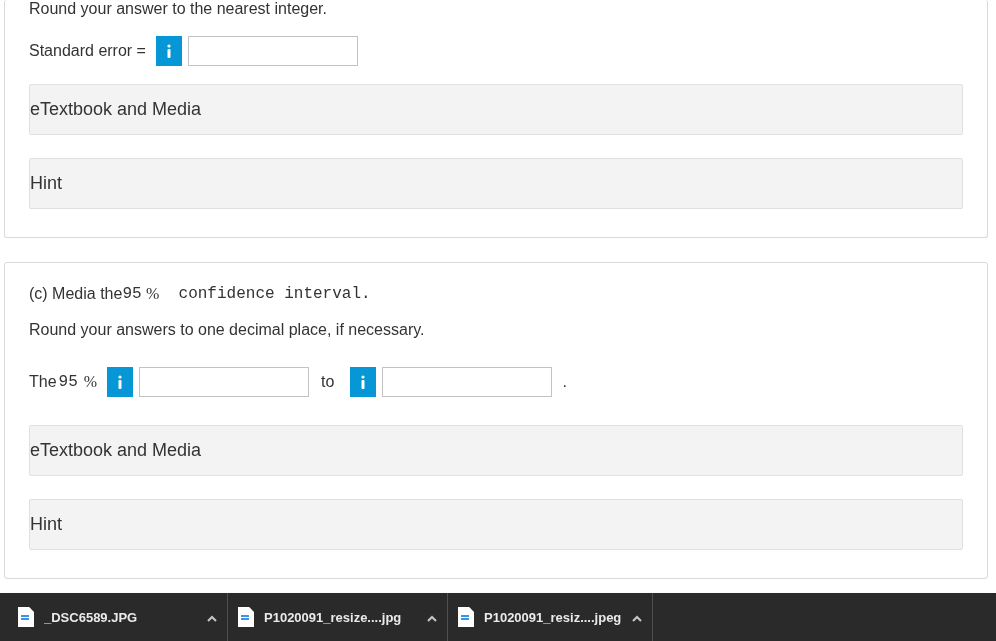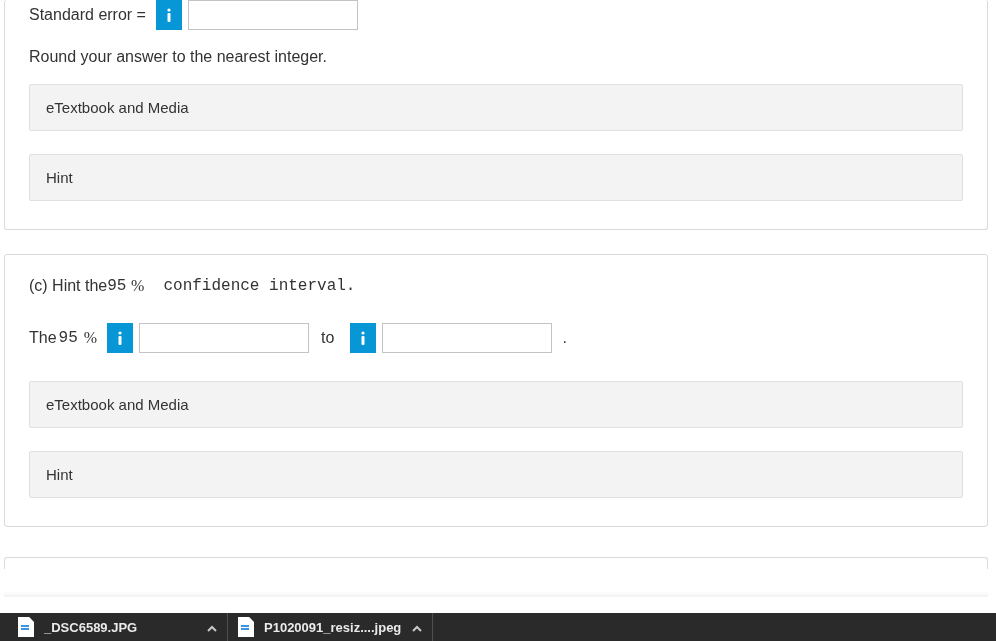--- a/index.html
+++ b/index.html
@@ -52,36 +52,36 @@
     border: 1px solid #c3c3c3;
     background: #fff;
     font-size: 15px;
     padding: 2px 6px;
   }
   .w170 { width: 170px; }
   .panel {
     background: #f3f3f3;
     border: 1px solid #e0e0e0;
     border-radius: 2px;
-    padding: 14px 16px;
-    font-size: 15px;
+    padding: 14px 0;
+    font-size: 18px;
     color: #333;
     margin-top: 10px;
   }
   .panel + .panel { margin-top: 23px; }
   .italic-num { font-family: Liberation Mono, monospace; }
   .pct { font-family: Georgia, 'Times New Roman', serif; }
 
   
   .dlbar {
     position: absolute;
     bottom: 0;
     left: 0;
     right: 0;
-    height: 28px;
+    height: 48px;
     background: #2a2a2a;
     display: flex;
     align-items: stretch;
     padding-left: 8px;
     color: #eaeaea;
     font-size: 13px;
   }
   .dl-item {
     display: flex;
     align-items: center;
@@ -136,46 +136,49 @@
     margin: 0 8px 0 4px;
     height: 12px;
     background: #fff;
   }
 </style>
 </head>
 <body>
 
 <div class="card card-a">
   <div class="line">
+    <span class="text">Round your answer to the nearest integer.</span>
+  </div>
+  <div class="line">
     <span class="text">Standard error =</span>
     <span class="info-btn">
       <svg viewBox="0 0 6 14">
           <circle cx="3" cy="2" r="1.6"></circle>
           <rect x="1.5" y="5" width="3" height="9" rx="1"></rect>
         </svg>
     </span>
     <input class="answer-input w170" type="text" value="" style="">
   </div>
-  <div class="line">
-    <span class="text">Round your answer to the nearest integer.</span>
-  </div>
   <div class="panel">
     <span>eTextbook and Media</span>
   </div>
   <div class="panel">
     <span>Hint</span>
   </div>
 </div>
 
 <div class="card card-b">
   <div class="line first-b" style="gap:0;">
-    <span class="text">(c) Hint the </span>
+    <span class="text">(c) Media the </span>
     <span class="italic-num">95</span>&nbsp;
     <span class="pct">%</span>
     <span class="text" style="white-space:pre;font-family:Liberation Mono, monospace;">  confidence interval.</span>
+  </div>
+  <div class="line">
+    <span class="text">Round your answers to one decimal place, if necessary.</span>
   </div>
   <div class="line">
     <span class="text">The </span>
     <span class="italic-num" style="margin-left:-4px;">95</span>
     <span class="pct">%</span>
     <span class="info-btn">
       <svg viewBox="0 0 6 14">
           <circle cx="3" cy="2" r="1.6"></circle>
           <rect x="1.5" y="5" width="3" height="9" rx="1"></rect>
         </svg>
@@ -203,20 +206,27 @@
 <div class="bottom-shadow"></div>
 
 <div class="dlbar">
   <div class="dl-item">
     <span class="file-icon"></span>
     <span class="name">_DSC6589.JPG</span>
     <span class="chev"><svg viewBox="0 0 10 10">
           <path d="M1 7 L5 3 L9 7"></path>
         </svg></span>
   </div>
+  <div class="dl-item">
+    <span class="file-icon"></span>
+    <span class="name">P1020091_resize....jpg</span>
+    <span class="chev"><svg viewBox="0 0 10 10">
+          <path d="M1 7 L5 3 L9 7"></path>
+        </svg></span>
+  </div>
   <div class="dl-item narrow">
     <span class="file-icon"></span>
     <span class="name">P1020091_resiz....jpeg</span>
     <span class="chev"><svg viewBox="0 0 10 10">
           <path d="M1 7 L5 3 L9 7"></path>
         </svg></span>
   </div>
 </div>
 
 </body></html>

